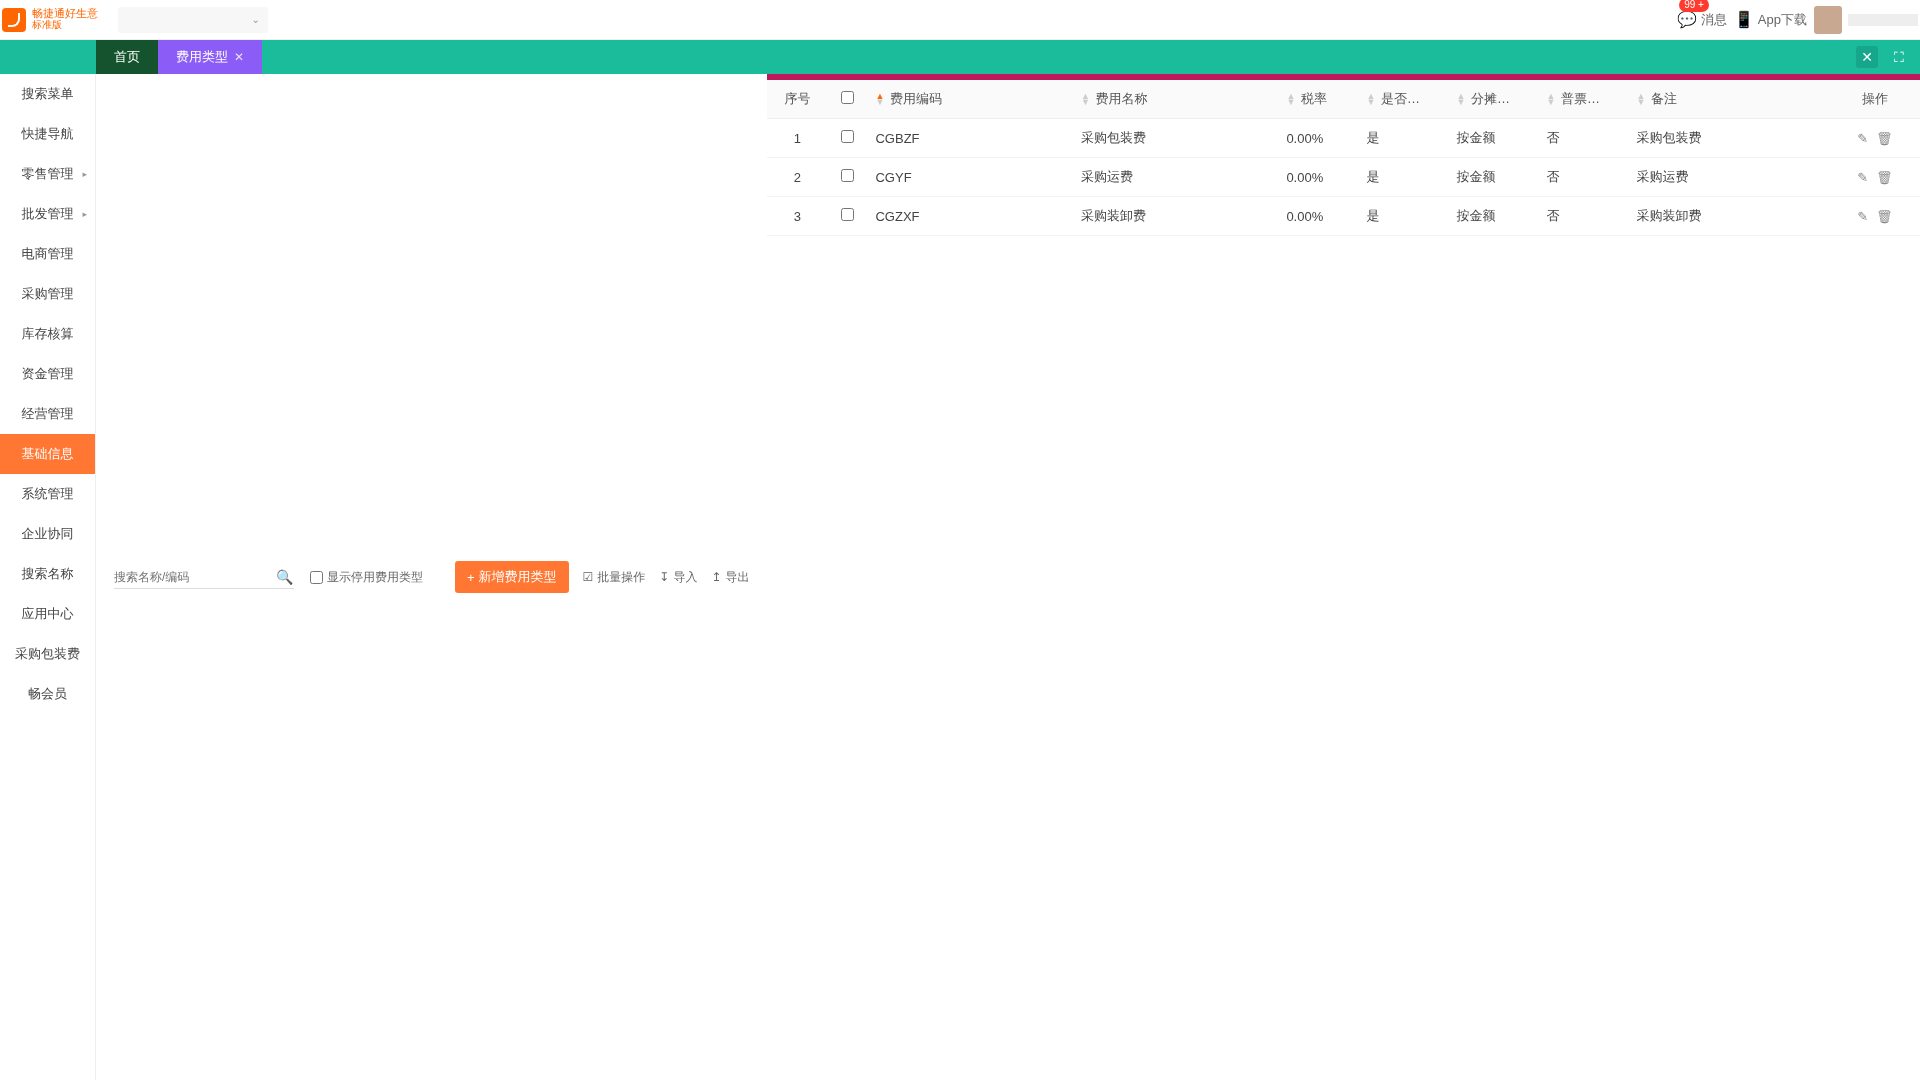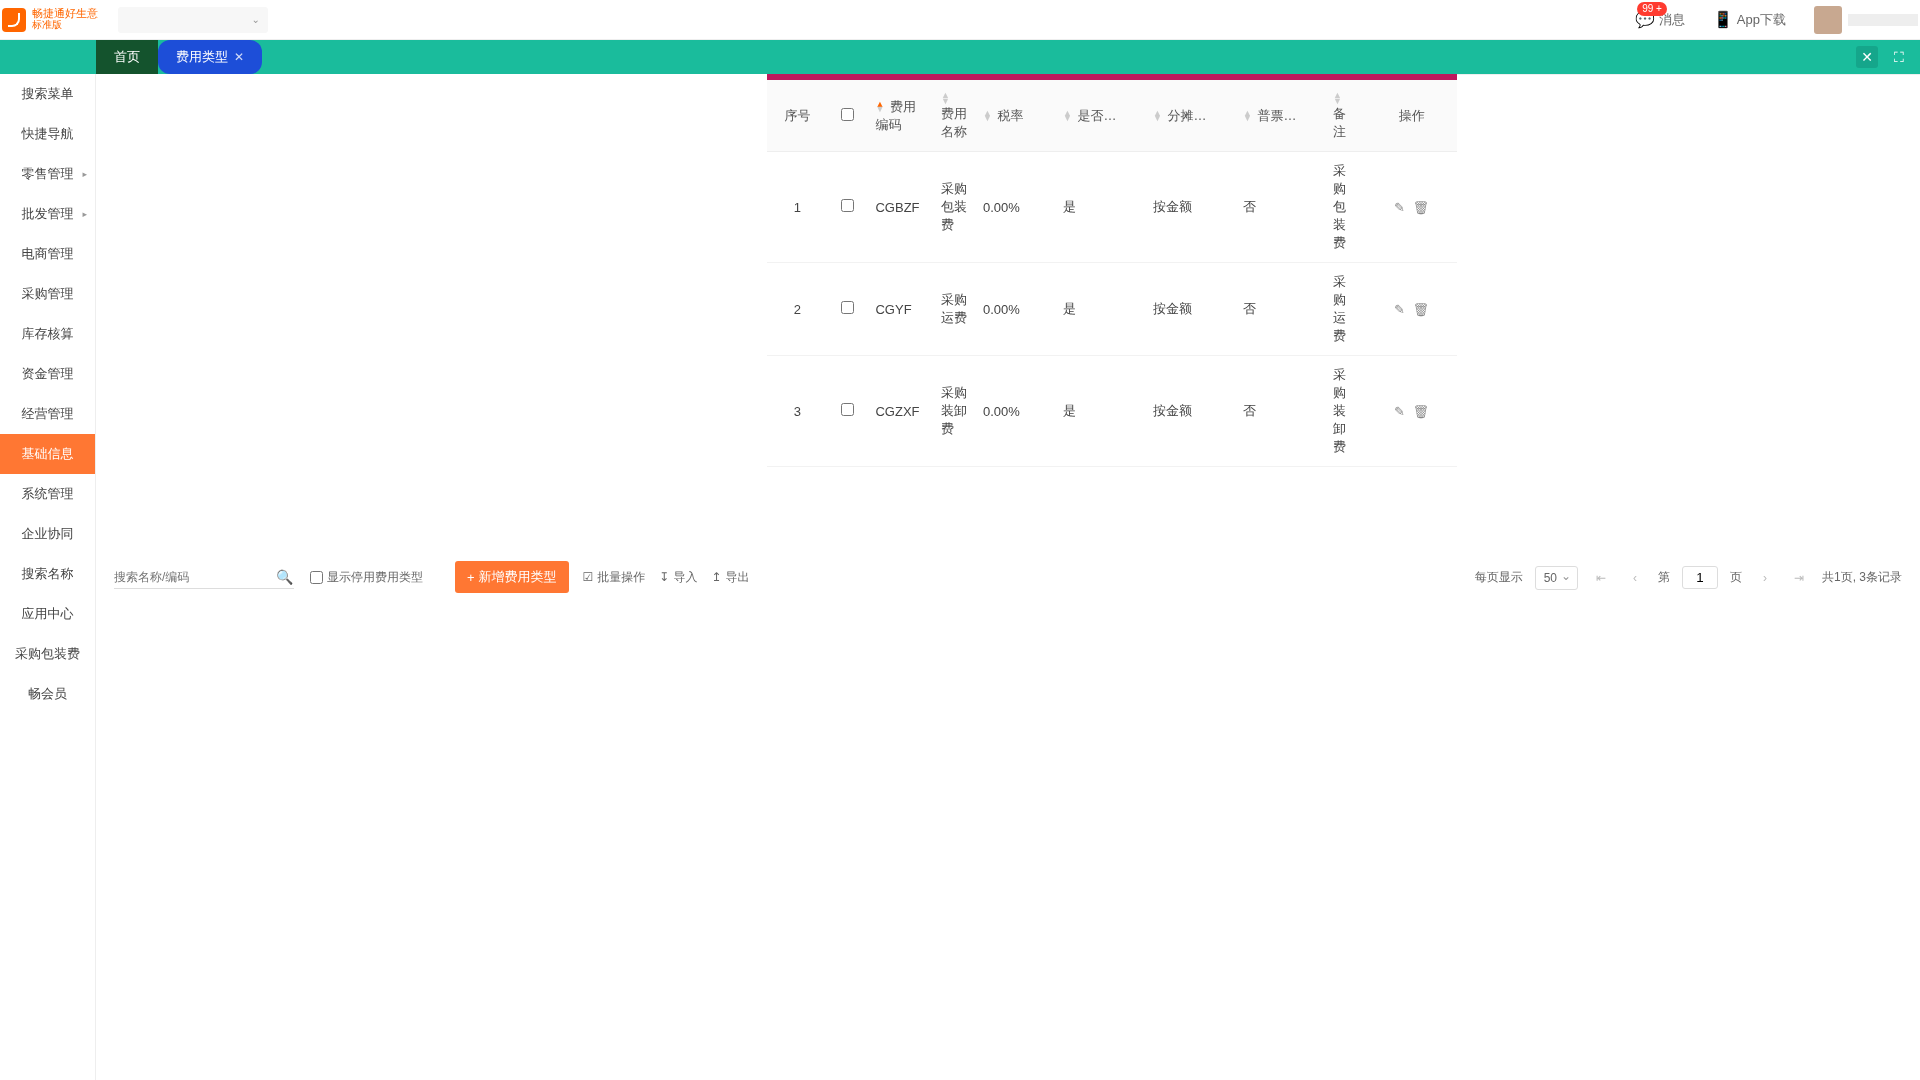--- a/index.html
+++ b/index.html
@@ -7,33 +7,33 @@
 
 
 .topbar { height: 40px; display: flex; align-items: center; padding: 0 2px; border-bottom: 1px solid #eee; }
 .logo-block { display: flex; align-items: center; gap: 6px; }
 .logo-img { width: 24px; height: 24px; background: #ff6600; border-radius: 4px; position: relative; }
 .logo-img::after { content: ""; position: absolute; inset: 5px 6px; border: 2px solid #fff; border-top: none; border-left: none; border-radius: 0 0 8px 0; }
 .logo-text { font-size: 11px; color: #ff6600; line-height: 1.05; }
 .logo-text .sub { display: block; font-size: 10px; }
 .account-block { margin-left: 20px; width: 150px; height: 26px; background: #f7f7f7; border-radius: 3px; display: flex; align-items: center; justify-content: flex-end; padding: 0 8px; }
 .account-block .chev { font-size: 10px; color: #999; }
-.top-right { margin-left: auto; display: flex; align-items: center; gap: 28px; }
+.top-right { margin-left: auto; display: flex; gap: 7px; }
 .tr-item { display: flex; align-items: center; gap: 4px; color: #666; font-size: 13px; position: relative; }
 .tr-item .ic { font-size: 16px; }
 .tr-badge { position: absolute; top: -8px; right: 18px; background: #ff3b30; color: #fff; border-radius: 9px; font-size: 10px; padding: 1px 5px; line-height: 1.2; }
 .avatar { width: 28px; height: 28px; background: #c8a890; border-radius: 3px; }
 .avatar-wrap { display: flex; align-items: center; gap: 6px; }
 .avatar-name { width: 70px; height: 12px; background: #eee; }
 
 
 .tabbar { height: 34px; background: #1abc9c; display: flex; align-items: stretch; padding-left: 96px; position: relative; }
 .tab { display: flex; align-items: center; padding: 0 18px; color: #fff; font-size: 13px; cursor: pointer; }
 .tab.home { background: #14532d; }
-.tab.active { background: #1d4ed8; border-radius: 12px; }
+.tab.active { background: #8b5cf6; }
 .tab .x { margin-left: 6px; font-size: 12px; opacity: .8; }
 .tabbar-right { position: absolute; right: 10px; top: 0; height: 100%; display: flex; align-items: center; gap: 10px; }
 .tb-btn { width: 22px; height: 22px; display: flex; align-items: center; justify-content: center; color: #fff; cursor: pointer; border-radius: 3px; }
 .tb-btn.close { background: #15a68b; font-size: 14px; }
 .tb-btn.fs { font-size: 14px; }
 
 
 .layout { position: absolute; top: 74px; bottom: 0; left: 0; right: 0; display: flex; }
 
 
@@ -275,29 +275,15 @@
               <td>是</td>
               <td>按金额</td>
               <td>否</td>
               <td>采购装卸费</td>
               <td class="op"><span class="icon">✎</span><span class="icon">🗑</span></td>
             </tr>
           </tbody>
       </table>
     </div>
 
-    <div class="pager">
-      <span>每页显示</span>
-      <div class="pg-select">
-        <span>50</span>
-      </div>
-      <span class="pg-btn">⇤</span>
-      <span class="pg-btn">‹</span>
-      <span>第</span>
-      <input class="pg-input" value="1" style="">
-      <span>页</span>
-      <span class="pg-btn">›</span>
-      <span class="pg-btn">⇥</span>
-      <span>共1页, 3条记录</span>
-    </div>
 
   </div>
 </div>
 
 </body></html>

